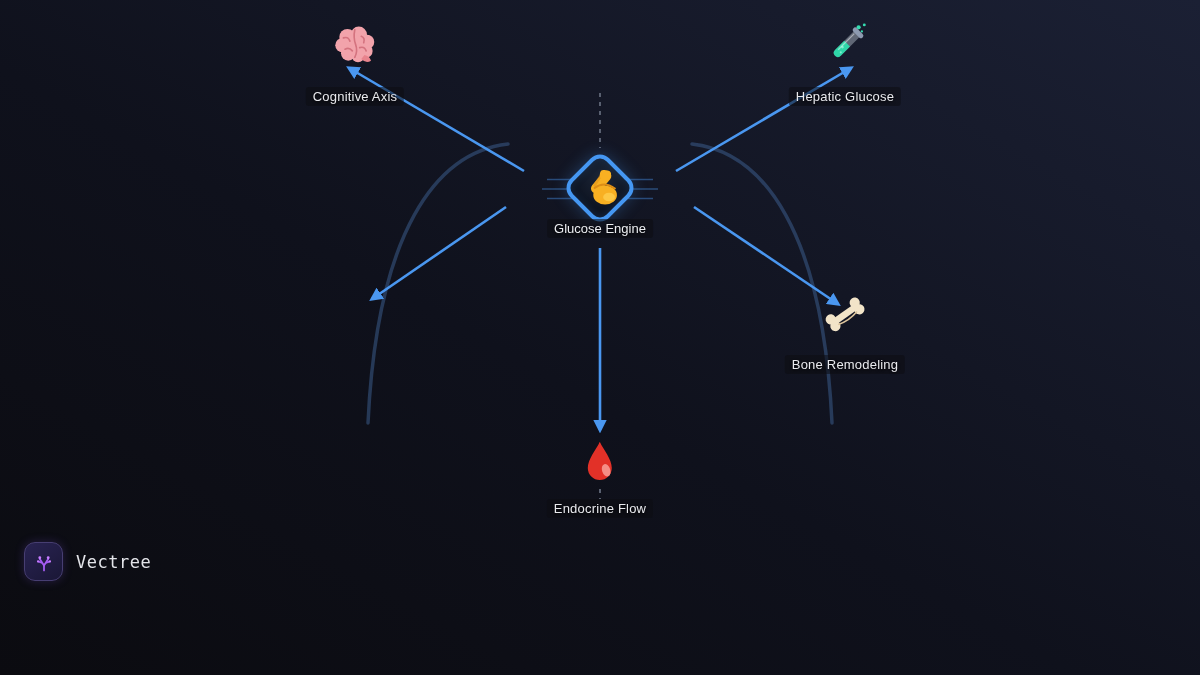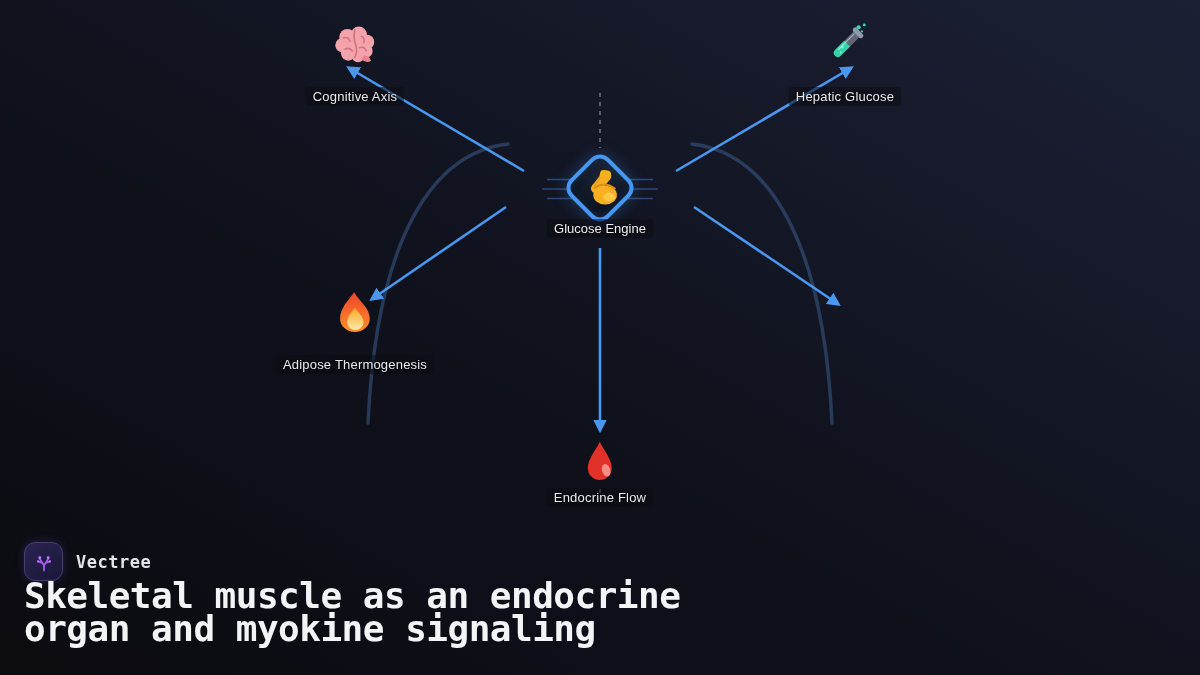--- a/index.html
+++ b/index.html
@@ -34,21 +34,21 @@
 
   
   .brand-row{position:absolute;left:24px;top:542px;display:flex;align-items:center;}
   .brand-logo{
     width:37px;height:37px;border-radius:11px;
     background:linear-gradient(145deg,#292352 0%,#1a1736 100%);
     border:1.5px solid #473e72;display:flex;align-items:center;justify-content:center;
     box-shadow:0 0 10px rgba(120,80,220,.25);
   }
   .brand-name{
-    margin-left:13px;font-family:"DejaVu Sans Mono",monospace;font-weight:bold;
+    margin-left:13px;font-family:"DejaVu Sans Mono",monospace;font-weight:normal;
     font-size:17px;color:#e3e4e9;letter-spacing:.5px;
   }
   .title{
     position:absolute;left:24px;top:579px;
     font-family:"DejaVu Sans Mono",monospace;font-weight:bold;
     font-size:36px;line-height:33px;color:#f3f4f6;letter-spacing:-0.5px;white-space:nowrap;
   }
   .footer-url{
     position:absolute;right:24px;top:626px;
     font-family:"DejaVu Sans Mono",monospace;font-size:14px;color:#5d6374;letter-spacing:.5px;
@@ -137,45 +137,41 @@
         <path d="M27 28 h10 v16 a5 5 0 0 1 -10 0 z" fill="#2fd6a8"></path>
         <circle cx="31" cy="35" r="1.6" fill="#7ff0cf"></circle>
         <circle cx="34" cy="41" r="1.3" fill="#7ff0cf"></circle>
         <rect x="24" y="6" width="16" height="6" rx="3" fill="#8d9ab0"></rect>
         <path d="M29.5 13 v28" stroke="#ffffff" stroke-opacity="0.45" stroke-width="1.6"></path>
       </g>
     </svg>
     <div class="nlabel">Hepatic Glucose</div>
   </div>
 
-  <div class="node" style="left:355px;top:288px">
-    <svg width="50" height="52" viewBox="0 0 64 64">
-      <defs>
-        <linearGradient id="fo" x1="0" y1="0" x2="0" y2="1">
-          <stop offset="0" stop-color="#ef432a"></stop>
-            <stop offset="1" stop-color="#fc9129"></stop>
-        </linearGradient>
-        <linearGradient id="fi" x1="0" y1="0" x2="0" y2="1">
-          <stop offset="0" stop-color="#f9a825"></stop>
-            <stop offset="1" stop-color="#ffe9a8"></stop>
-        </linearGradient>
-      </defs>
-      <path d="M31 4 C24 14 13 24 13 38 A19 17 0 0 0 51 38 C51 24 38 16 31 4 Z" fill="url(#fo)"></path>
-      <path d="M32 24 C27 31 22 35 22 43 A10.5 9.5 0 0 0 43 43 C43 35 37 31 32 24 Z" fill="url(#fi)"></path>
+
+  <div class="node" style="left:845px;top:288px">
+    <svg width="54" height="52" viewBox="0 0 64 64">
+      <g transform="rotate(-35 32 32)" fill="#f2e4c8">
+        <rect x="14" y="28.5" width="36" height="8"></rect>
+        <circle cx="14" cy="27.5" r="6.3"></circle>
+          <circle cx="14" cy="37.5" r="6.3"></circle>
+        <circle cx="50" cy="27.5" r="6.3"></circle>
+          <circle cx="50" cy="37.5" r="6.3"></circle>
+        <path d="M18 38 q14 4 28 0" stroke="#dcc49c" stroke-width="2" fill="none"></path>
+      </g>
     </svg>
-    <div class="nlabel">Adipose Thermogenesis</div>
+    <div class="nlabel">Bone Remodeling</div>
   </div>
-
 
   <div class="node" style="left:600px;top:436px">
     <svg width="48" height="52" viewBox="0 0 64 64">
       <path d="M32 5 C27 16 16 28 16 40 A16 16 0 0 0 48 40 C48 28 37 16 32 5 Z" fill="#e23128"></path>
       <ellipse cx="40.5" cy="43" rx="5.5" ry="8.5" transform="rotate(-18 40.5 43)" fill="#f58e86"></ellipse>
     </svg>
-    <div class="nlabel" style="margin-top:0">Endocrine Flow</div>
+    <div class="nlabel" style="margin-top:11px">Endocrine Flow</div>
   </div>
 
   <div class="brand-row">
     <div class="brand-logo">
       <svg width="24" height="24" viewBox="0 0 40 40">
         <g stroke="#a55cf2" stroke-width="3" stroke-linecap="round" fill="none">
           <path d="M20 34 V26"></path>
           <path d="M20 26 L13 15"></path>
           <path d="M20 26 L27 15"></path>
           <path d="M16 21 L11 19.5"></path>
@@ -185,19 +181,15 @@
           <circle cx="13" cy="13" r="2.4"></circle>
             <circle cx="27" cy="13" r="2.4"></circle>
           <circle cx="10" cy="19" r="1.8"></circle>
             <circle cx="30" cy="19" r="1.8"></circle>
         </g>
       </svg>
     </div>
     <div class="brand-name">Vectree</div>
   </div>
 
-  <div class="title">
-    <div>Skeletal muscle as an endocrine</div>
-    <div>organ and myokine signaling</div>
-  </div>
 
 
 </div>
 
 </body></html>

